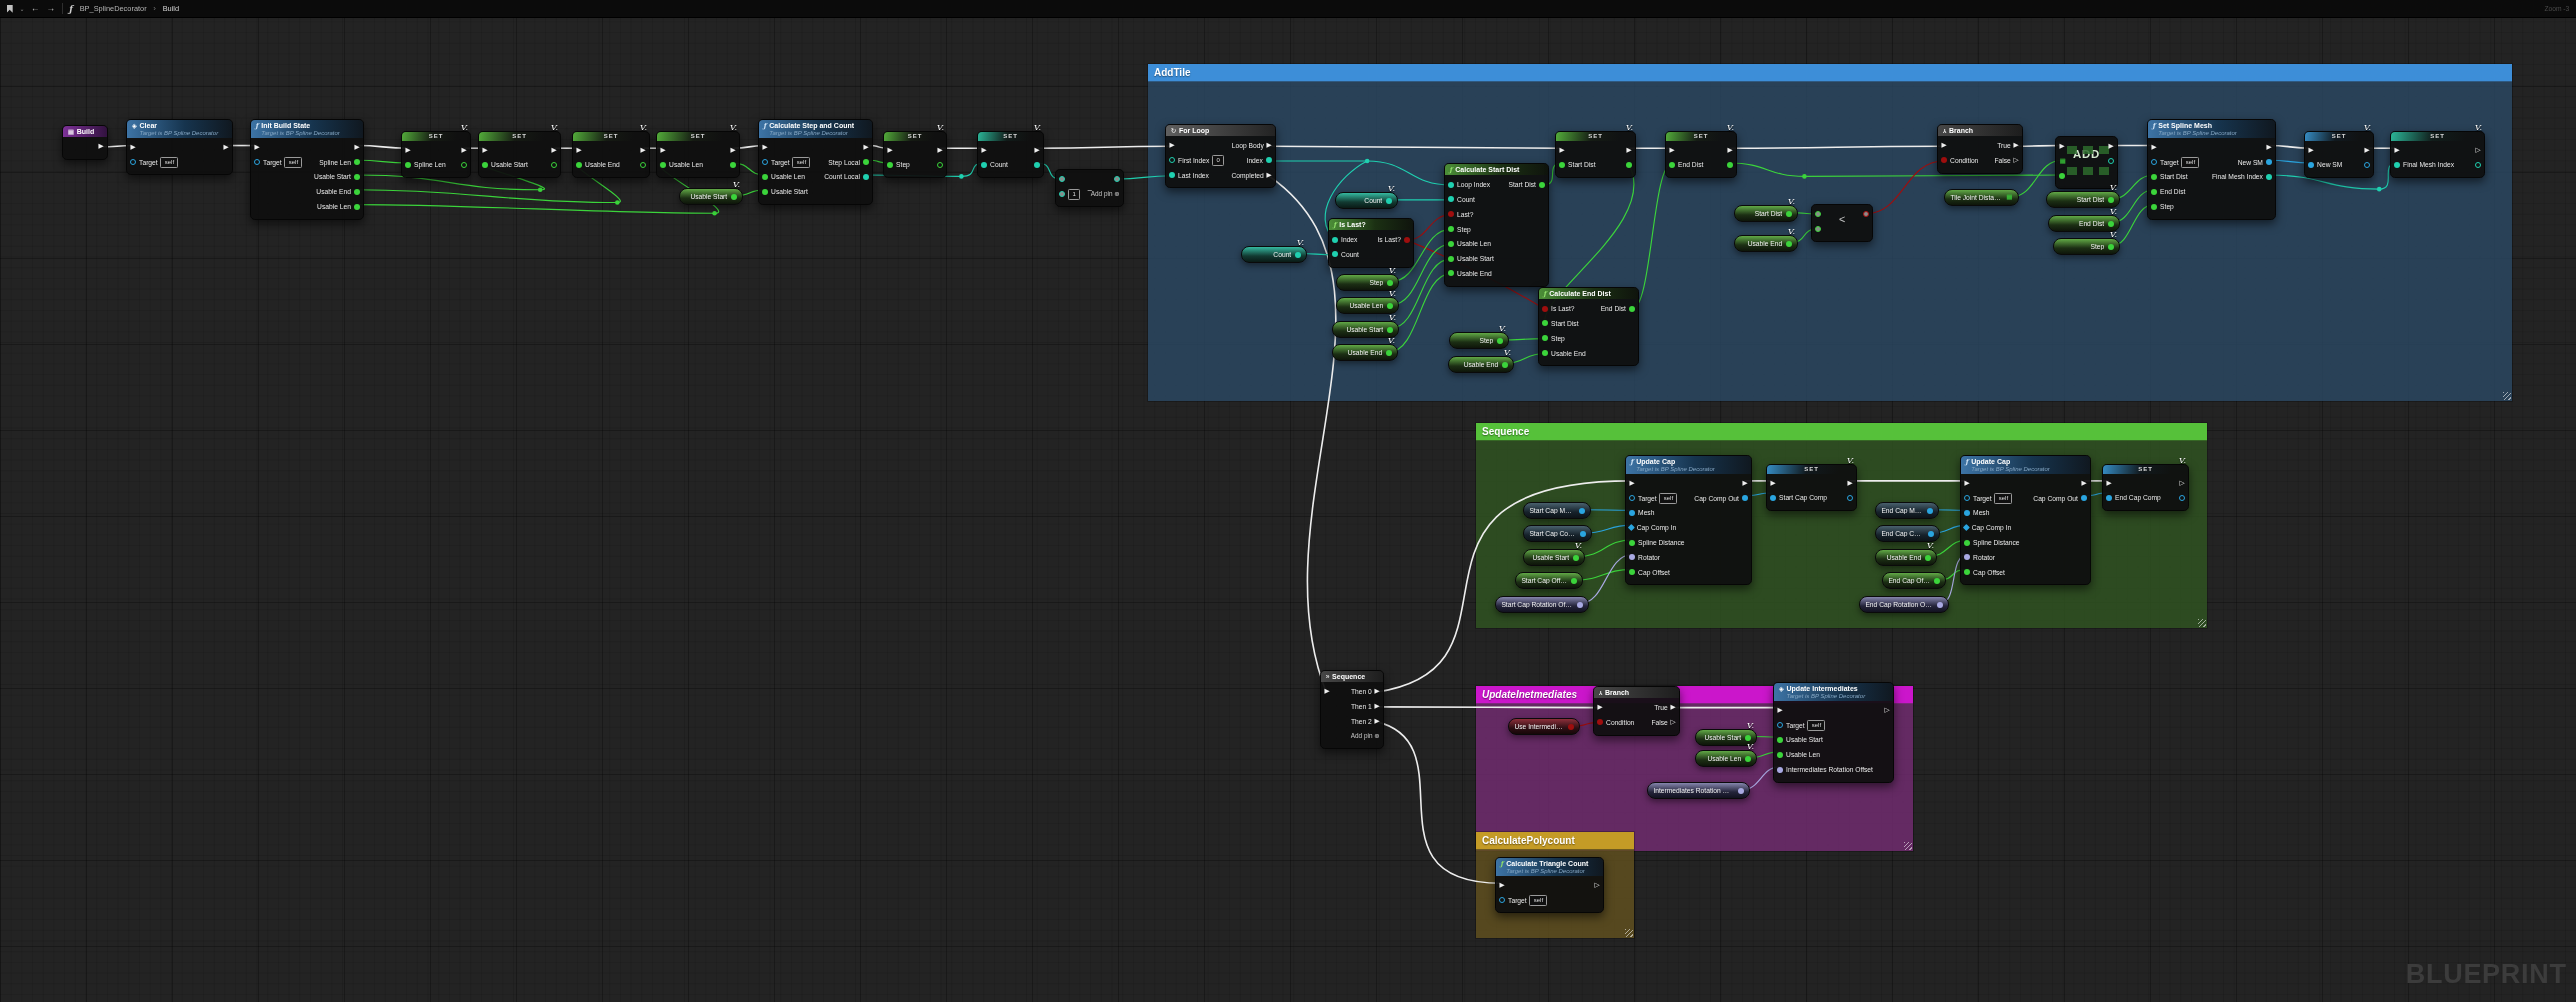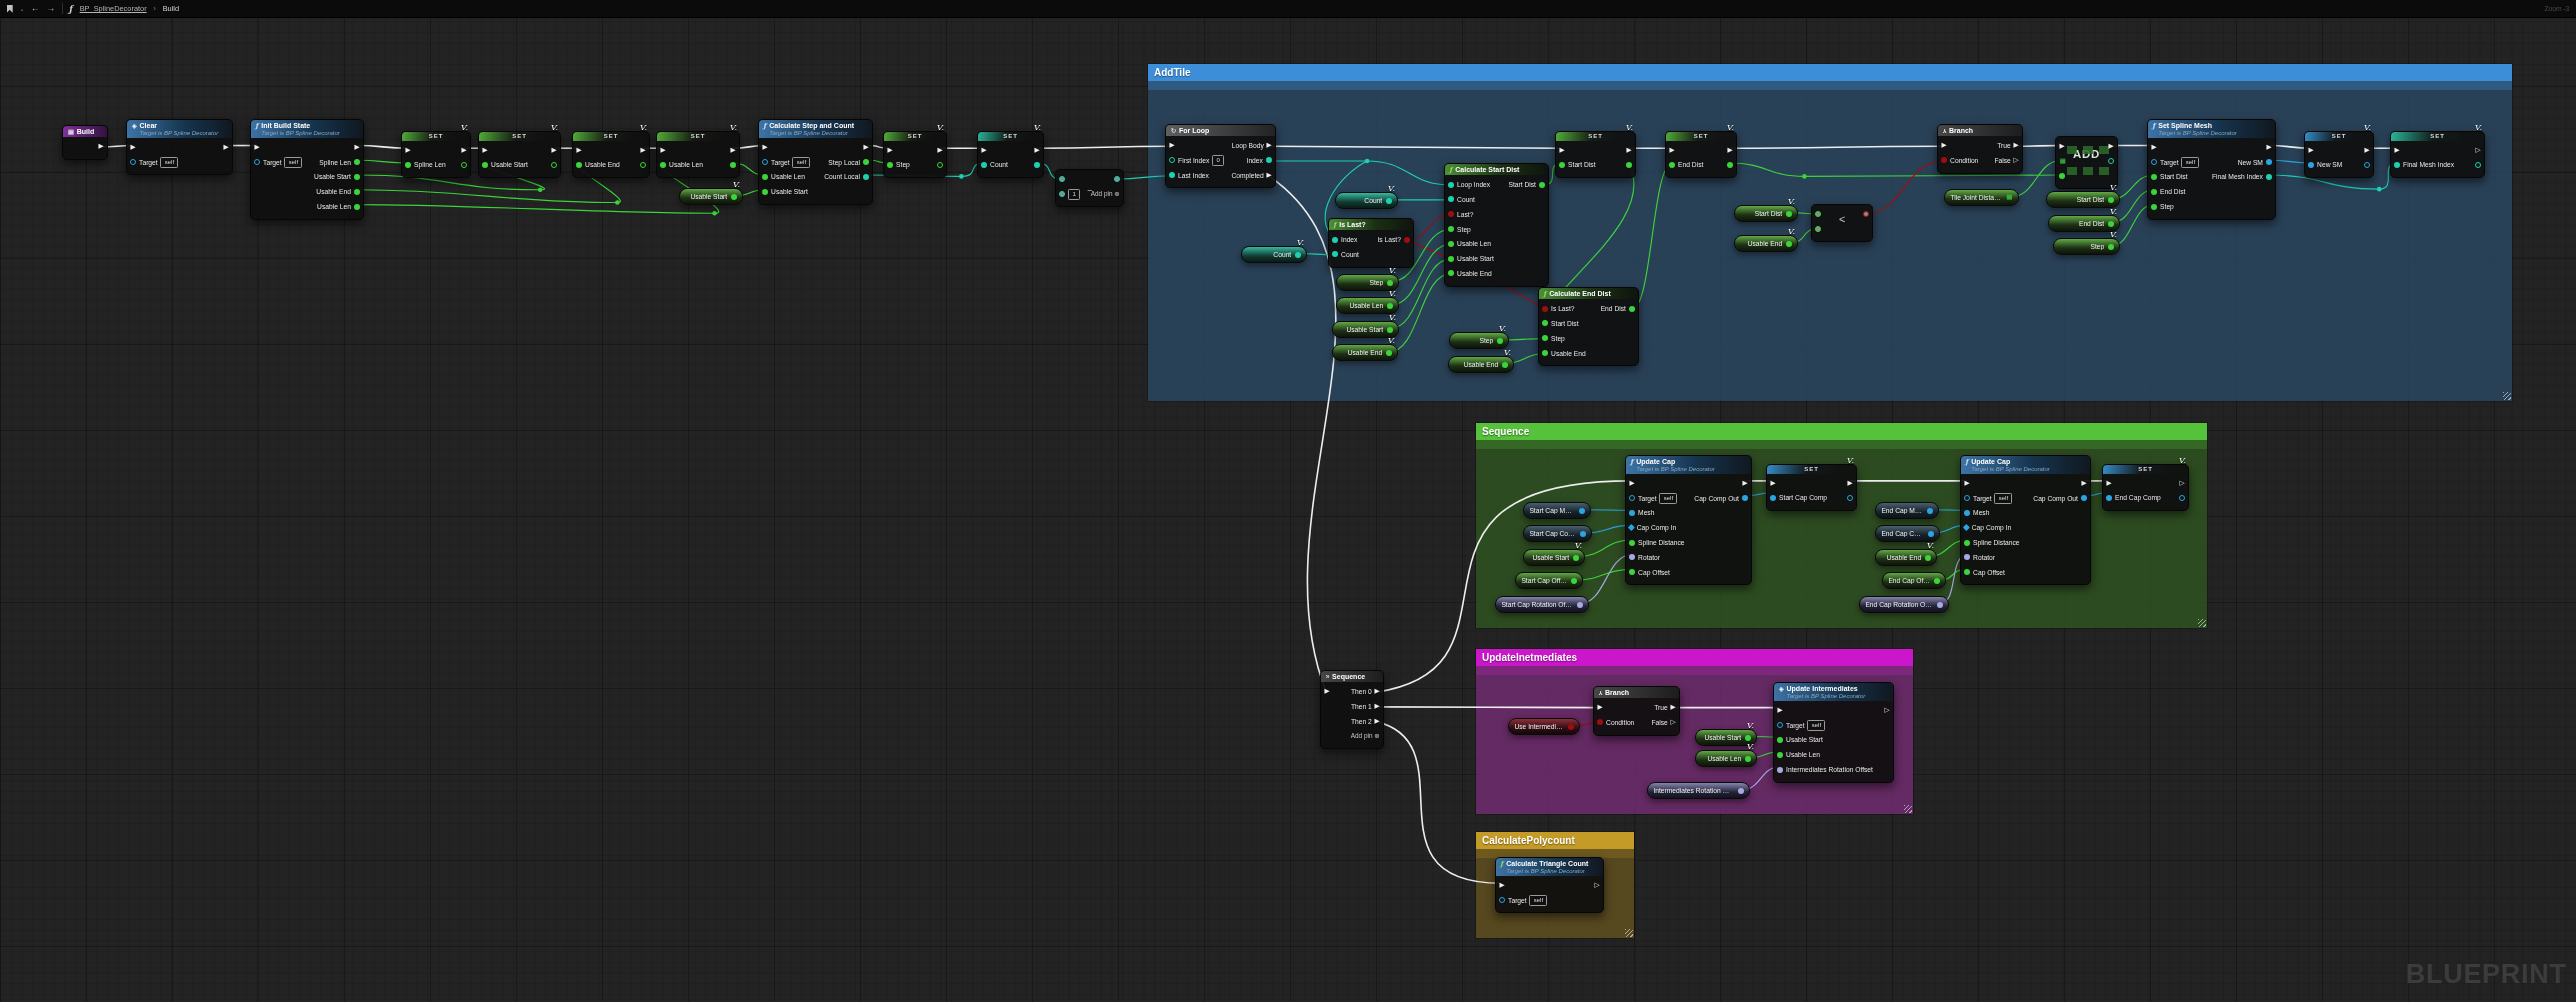--- a/index.html
+++ b/index.html
@@ -13,32 +13,32 @@
     background-size:86px 86px,86px 86px,10.7px 10.7px,10.7px 10.7px;
     font-family:"Liberation Sans",sans-serif;}
   
   .toolbar{position:absolute;left:0;top:0;right:0;height:17.4px;background:#0b0b0b;border-bottom:0.7px solid #000;
     display:flex;align-items:center;gap:6.7px;padding:0 6.7px;z-index:40;color:#b9b9b9;font-size:7.4px;}
   .tbico{color:#b9b9b9;font-size:8.7px;line-height:8.7px;}
   .bmk{width:6px;height:8px;background:#c2c2c2;clip-path:polygon(0 0,100% 0,100% 100%,50% 62%,0 100%);display:inline-block;}
   .chev{color:#8a8a8a;font-size:6px;}
   .tsep{width:0.7px;height:10.7px;background:#2e2e2e;}
   .fico{font-family:"DejaVu Serif",serif;font-style:italic;font-weight:bold;color:#cfcfcf;font-size:8.7px;}
-  .crumb-root{color:#b5b5b5;text-decoration:underline;}
+  .crumb-root{color:#b5b5b5;}
   .crumb-sep{color:#777;font-size:8px;}
   .crumb-leaf{color:#d6d6d6;}
   .zoomlbl{margin-left:auto;color:#4b4b4b;font-size:6.7px;}
   
   #layer-comments{position:absolute;inset:0;z-index:1;}
   #wire-svg{position:absolute;inset:0;z-index:2;pointer-events:none;}
   #layer-nodes{position:absolute;inset:0;z-index:3;}
   .watermark{position:absolute;right:9.4px;bottom:12px;font-size:27px;font-weight:bold;color:#3c3c3c;letter-spacing:0.7px;z-index:4;}
   
   .comment{position:absolute;box-shadow:0 0 0 0.7px rgba(0,0,0,.35);}
-  .chead{height:26px;box-sizing:border-box;padding:2.7px 6px;color:#fff;font-weight:bold;font-size:10px;
+  .chead{height:18px;box-sizing:border-box;padding:2.7px 6px;color:#fff;font-weight:bold;font-size:10px;
     text-shadow:0 0.7px 1.3px rgba(0,0,0,.45);white-space:nowrap;}
   .cbody{position:absolute;left:0;right:0;top:17.4px;bottom:0;}
   .rsz{position:absolute;right:0.7px;bottom:0.7px;width:8.7px;height:8.7px;z-index:2;
     background:repeating-linear-gradient(135deg, rgba(255,255,255,.55) 0 1px, transparent 1px 3px);}
   
   .node{position:absolute;box-sizing:border-box;background:rgba(15,15,15,.94);border:0.7px solid #060606;
     border-radius:4.7px;box-shadow:0 4px 9.4px rgba(0,0,0,.55);}
   .nhead{display:flex;align-items:flex-start;gap:2.7px;padding:2px 4.7px 1.3px;border-radius:4px 4px 0 0;}
   .h-func{background:linear-gradient(to right,#3d74a6,#16344e 55%,#101820);}
   .h-pure{background:linear-gradient(to right,#4c8f38,#1b3013 55%,#0f140d);}
@@ -115,21 +115,21 @@
       <div class="comment" style="left: 1148px; top: 64px; width: 1364px; height: 337px;">
         <div class="cbody" style="background: rgba(44, 74, 102, 0.78);"></div>
         <div class="chead" style="background: rgb(61, 142, 216);">AddTile</div>
         <div class="rsz"></div>
       </div>
       <div class="comment" style="left: 1476px; top: 423px; width: 731px; height: 205px;">
         <div class="cbody" style="background: rgba(48, 84, 33, 0.82);"></div>
         <div class="chead" style="background: rgb(86, 193, 58);">Sequence</div>
         <div class="rsz"></div>
       </div>
-      <div class="comment" style="left: 1476px; top: 649px; width: 437px; height: 165px;">
+      <div class="comment" style="left: 1476px; top: 686px; width: 437px; height: 165px; font-style: italic;">
         <div class="cbody" style="background: rgba(112, 44, 110, 0.85);"></div>
         <div class="chead" style="background: rgb(203, 22, 203);">UpdateInetmediates</div>
         <div class="rsz"></div>
       </div>
       <div class="comment" style="left: 1476px; top: 832px; width: 158px; height: 106px;">
         <div class="cbody" style="background: rgba(95, 79, 30, 0.85);"></div>
         <div class="chead" style="background: rgb(196, 155, 38);">CalculatePolycount</div>
         <div class="rsz"></div>
       </div>
     </div>

